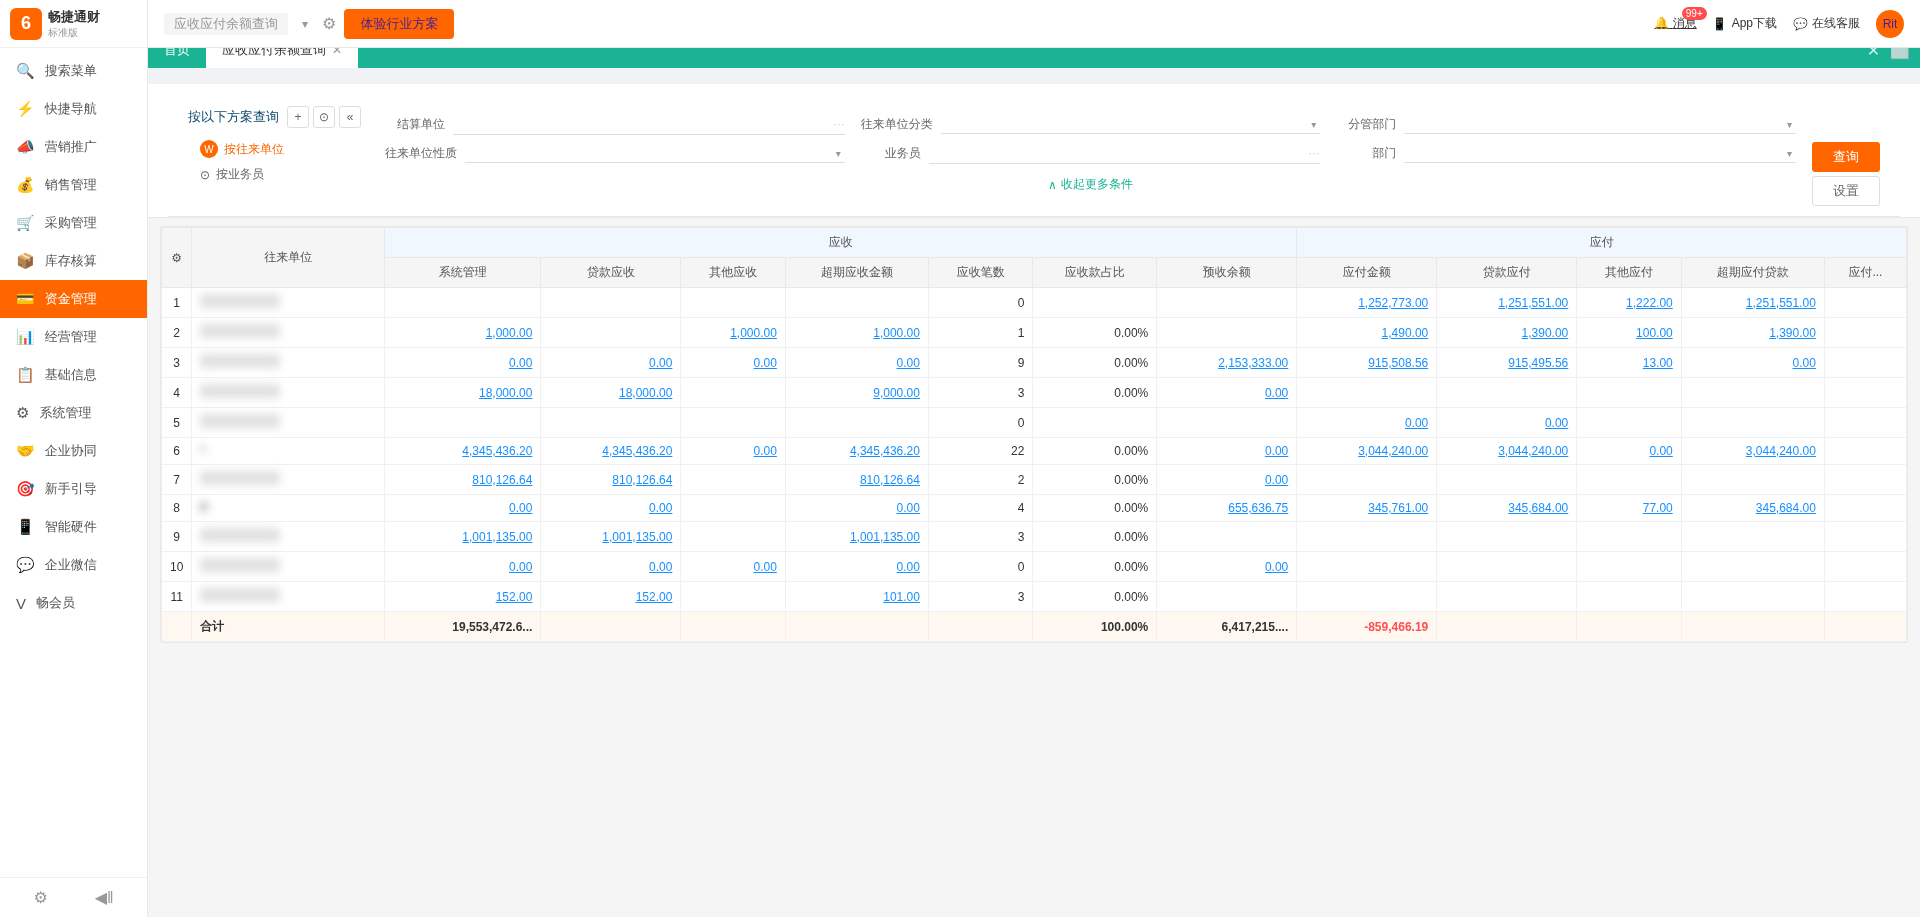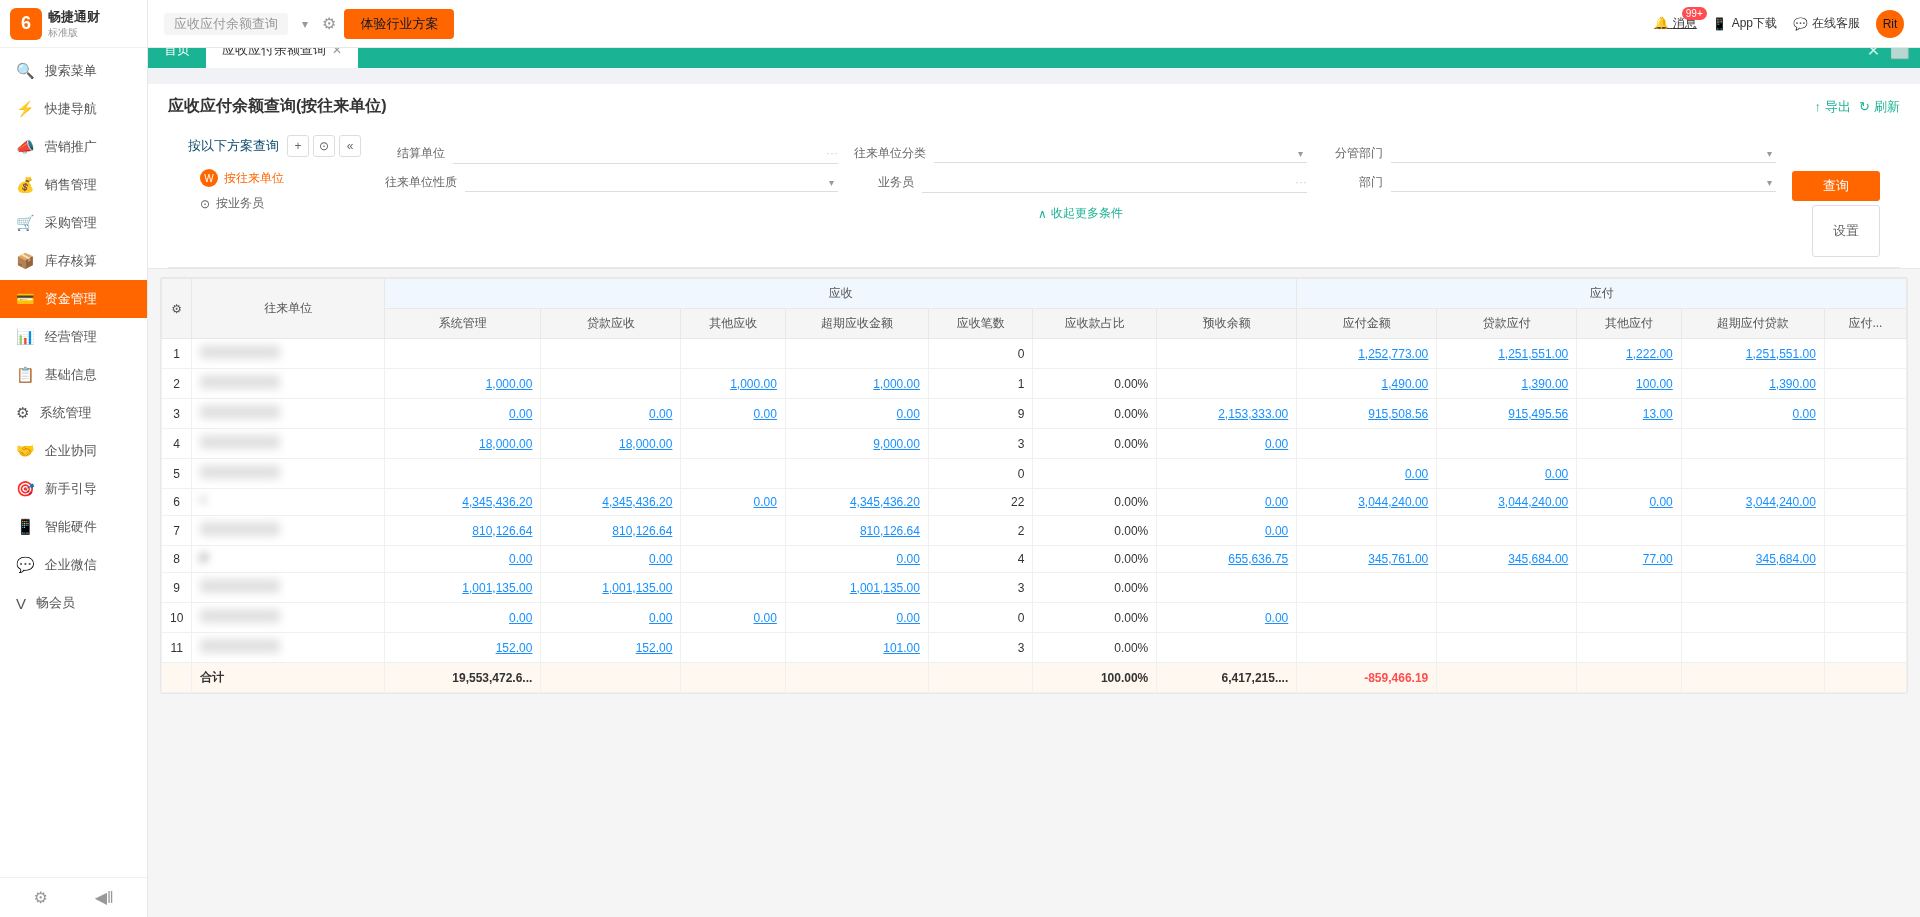--- a/index.html
+++ b/index.html
@@ -40,21 +40,21 @@
       display: flex; align-items: center; padding: 0 16px;
     }
     .topbar-left { display: flex; align-items: center; flex: 1; }
     .topbar-breadcrumb {
       color: #999; font-size: 13px; margin-right: 8px;
       background: #f5f5f5; padding: 2px 10px; border-radius: 3px;
     }
     .topbar-chevron { color: #999; margin: 0 6px; }
     .topbar-gear { color: #999; font-size: 16px; margin: 0 8px; cursor: pointer; }
     .topbar-btn {
-      background: #ff6600; color: #0f172a; border: none; padding: 6px 16px;
+      background: #ff6600; color: #4c1d95; border: none; padding: 6px 16px;
       border-radius: 4px; cursor: pointer; font-size: 13px;
     }
     .topbar-right { display: flex; align-items: center; gap: 16px; }
     .topbar-notification { position: relative; cursor: pointer; text-decoration: underline; }
     .badge {
       position: absolute; top: -8px; right: -10px; background: #ff4d4f; color: #fff;
       border-radius: 10px; font-size: 10px; padding: 1px 4px; min-width: 18px; text-align: center;
     }
 
     
@@ -136,22 +136,22 @@
       color: #1ab394; cursor: pointer; font-size: 12px;
       justify-content: center; padding: 4px 0;
     }
 
     .query-btns { display: flex; flex-direction: column; gap: 4px; }
     .query-btn-primary {
       background: #ff6600; color: #fff; border: none; padding: 6px 20px;
       border-radius: 3px; cursor: pointer; font-size: 13px;
     }
     .query-btn-secondary {
-      background: #fff; color: #666; border: 1px solid #ddd; padding: 16px 20px;
-      border-radius: 3px; cursor: pointer; font-size: 13px; margin-left: 20px;
+      background: #fff; color: #666; border: 1px solid #ddd; padding: 5px 20px;
+      border-radius: 3px; cursor: pointer; font-size: 13px;
     }
     .data-table {
       width: 100%; border-collapse: collapse; background: #fff;
       font-size: 12px; min-width: 1600px;
     }
     .data-table th {
       background: #f5f5f5; border: 1px solid #e8e8e8;
       padding: 6px 8px; text-align: center; font-weight: normal; color: #555;
       white-space: nowrap;
     }
@@ -279,21 +279,21 @@
       <span class="badge">99+</span>
     </div>
     <div style="display:flex;align-items:center;gap:4px;cursor:pointer;">
       <span>📱</span>
       <span>App下载</span>
     </div>
     <div style="display:flex;align-items:center;gap:4px;cursor:pointer;">
       <span>💬</span>
       <span>在线客服</span>
     </div>
-    <div style="background:#ff6600;color:#0f172a;border-radius:50%;width:28px;height:28px;display:flex;align-items:center;justify-content:center;cursor:pointer;font-size:12px;">
+    <div style="background:#ff6600;color:#4c1d95;border-radius:50%;width:28px;height:28px;display:flex;align-items:center;justify-content:center;cursor:pointer;font-size:12px;">
       <span>Rit</span>
     </div>
   </div>
 </div>
 
 <div class="tabs-bar">
   <div class="tab tab-home">
     <span>首页</span>
   </div>
   <div class="tab active">
@@ -303,33 +303,20 @@
   <div class="tabs-right">
     <span class="tabs-right-btn">✕</span>
     <span class="tabs-right-btn">⬜</span>
   </div>
 </div>
 
 <div class="main-content">
   <div class="page-content">
 
     <div class="page-header">
-      <div class="page-title-row">
-        <div class="page-title">应收应付余额查询(按往来单位)</div>
-        <div class="page-actions">
-          <button class="page-action-btn">
-            <span>↑</span>
-            <span>导出</span>
-          </button>
-          <button class="page-action-btn">
-            <span>↻</span>
-            <span>刷新</span>
-          </button>
-        </div>
-      </div>
 
       <div class="filter-area">
         <div style="display:flex;align-items:flex-start;">
 
           <div style="min-width:160px;padding-right:16px;">
             <div style="display:flex;align-items:center;gap:8px;margin-bottom:8px;">
               <span class="filter-query-label">按以下方案查询</span>
               <div class="filter-actions">
                 <div class="filter-action-btn">+</div>
                 <div class="filter-action-btn">⊙</div>

